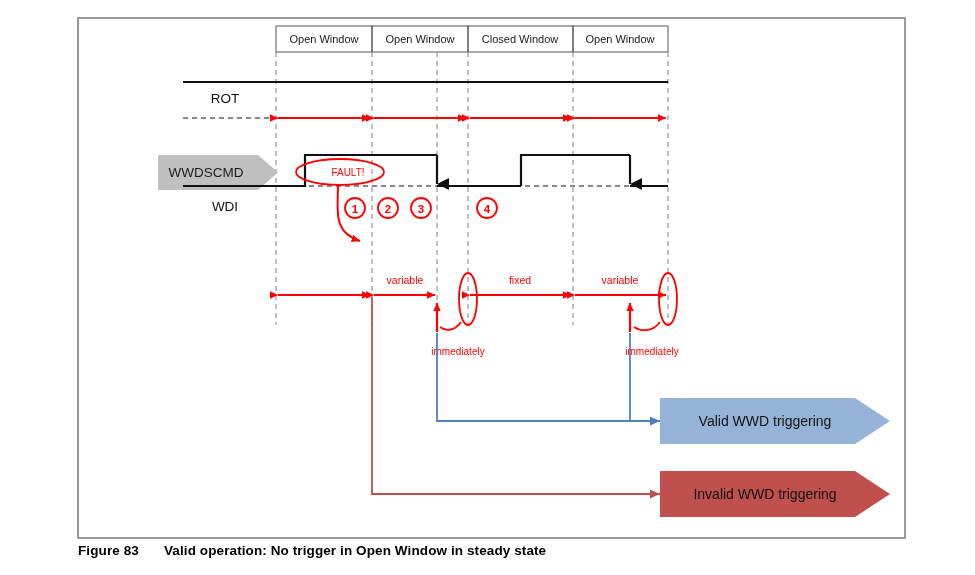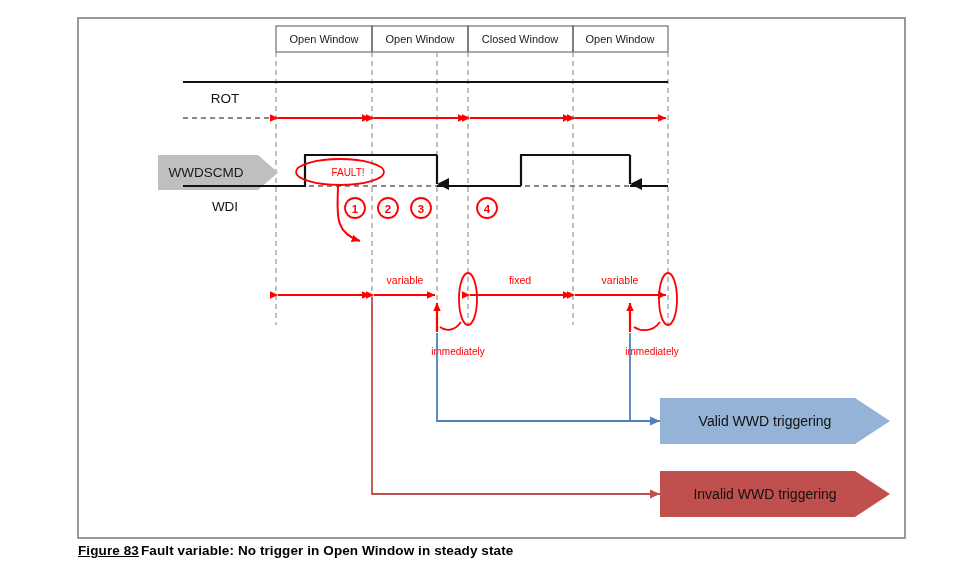--- a/index.html
+++ b/index.html
@@ -1,21 +1,21 @@
 <!DOCTYPE html>
 <html><head>
 <meta charset="utf-8">
 <style>
   html,body{margin:0;padding:0;background:#ffffff;}
   body{font-family:"Liberation Sans",sans-serif;}
   #page{position:relative;width:975px;height:575px;overflow:hidden;background:#fff;border-radius:26px;}
   #diagram-svg{position:absolute;left:0;top:0;}
   .cap{position:absolute;left:78px;top:543px;font-size:13.5px;font-weight:bold;color:#000;
        letter-spacing:.1px;white-space:nowrap;}
-  .cap .num{display:inline-block;width:63px;text-decoration:underline;}
+  .cap .num{display:inline-block;width:86px;}
   svg text{font-family:"Liberation Sans",sans-serif;}
   .win-lbl{font-size:11px;fill:#1a1a1a;}
   .sig-lbl{font-size:13.5px;fill:#111;}
   .wwd-lbl{font-size:13.5px;fill:#1a1a1a;}
   .red-lbl{font-size:10.5px;fill:#ff0000;}
   .imm-lbl{font-size:10px;fill:#ff0000;}
   .circ-num{font-size:11.5px;fill:#ff0000;font-weight:bold;}
   .fault-lbl{font-size:10px;fill:#ff0000;}
   .legend-lbl{font-size:14px;fill:#111;}
 </style>
@@ -159,16 +159,16 @@
     </g>
 
     <g>
       <path d="M660,471 L855,471 L890,494 L855,517 L660,517 z" fill="#c0504d"></path>
       <text class="legend-lbl" x="765" y="499" text-anchor="middle">Invalid WWD triggering</text>
     </g>
 
   </svg>
 
   <div class="cap">
-    <span class="num">Figure 83</span><span>Fault variable: No trigger in Open Window in steady state</span>
+    <span class="num">Figure 83</span><span>Valid operation: No trigger in Open Window in steady state</span>
   </div>
 
 </div>
 
 </body></html>

